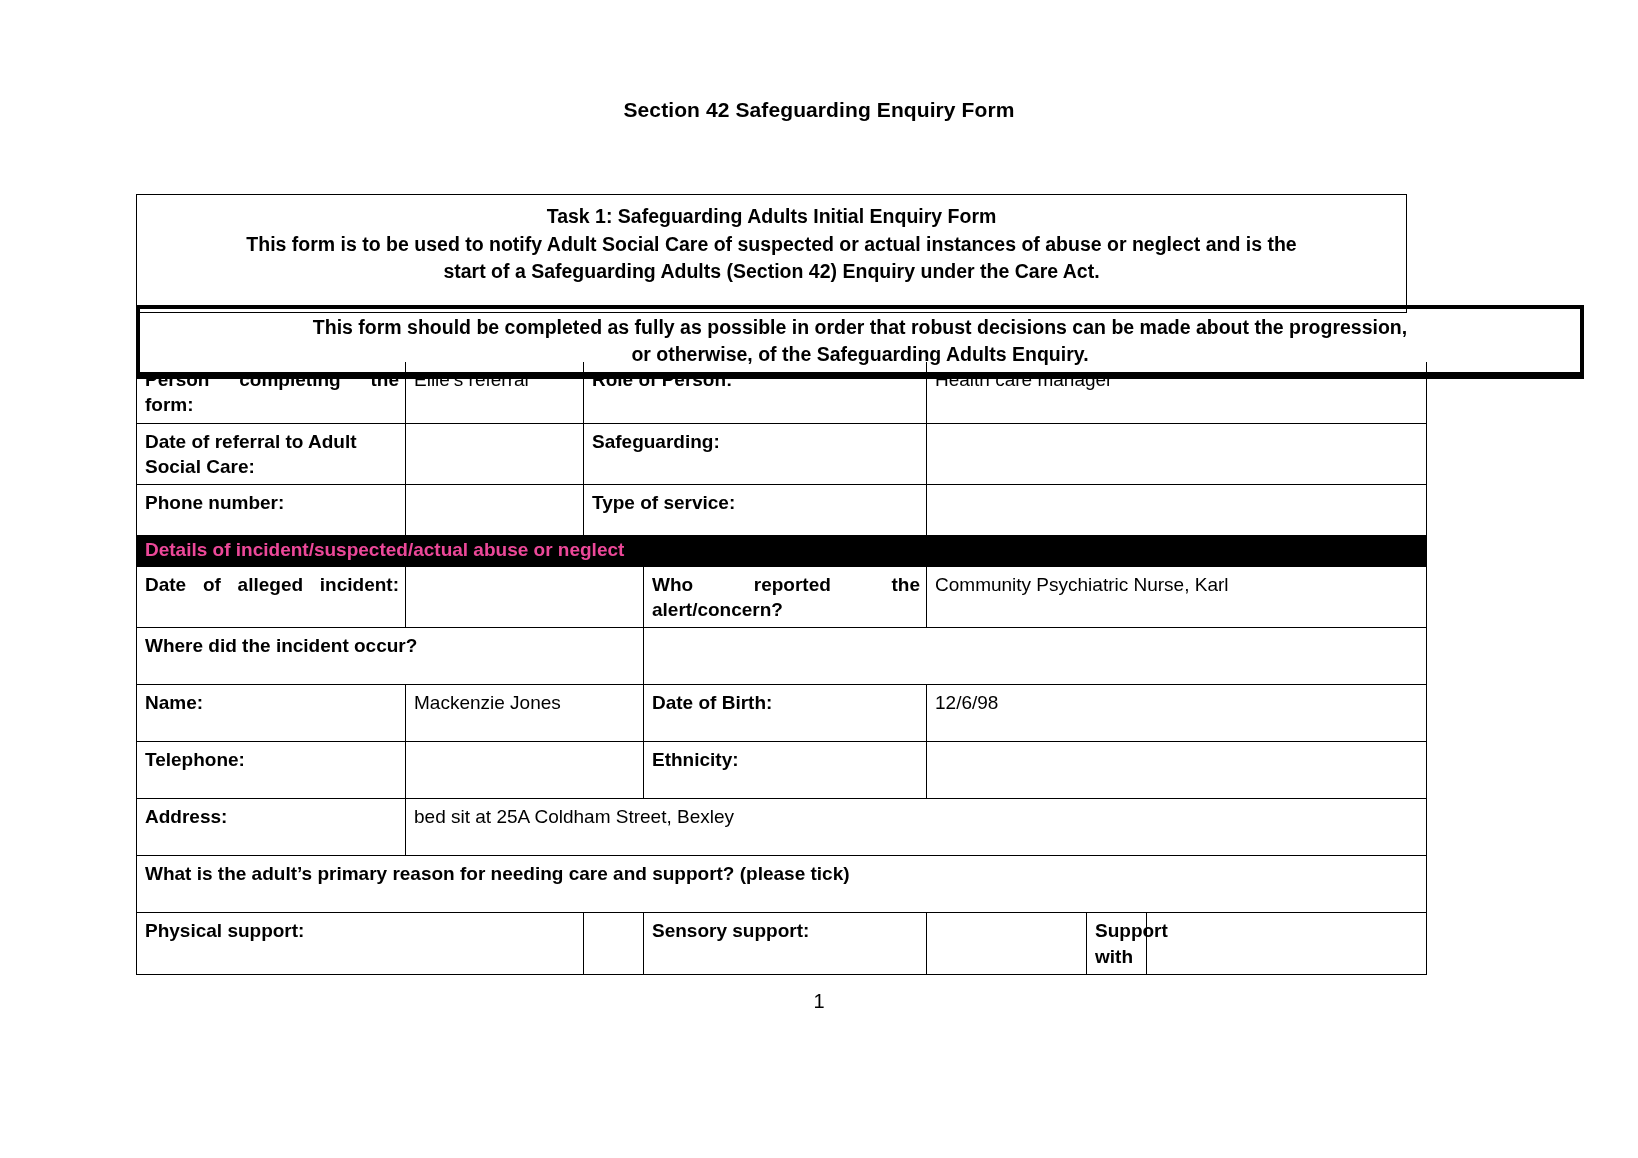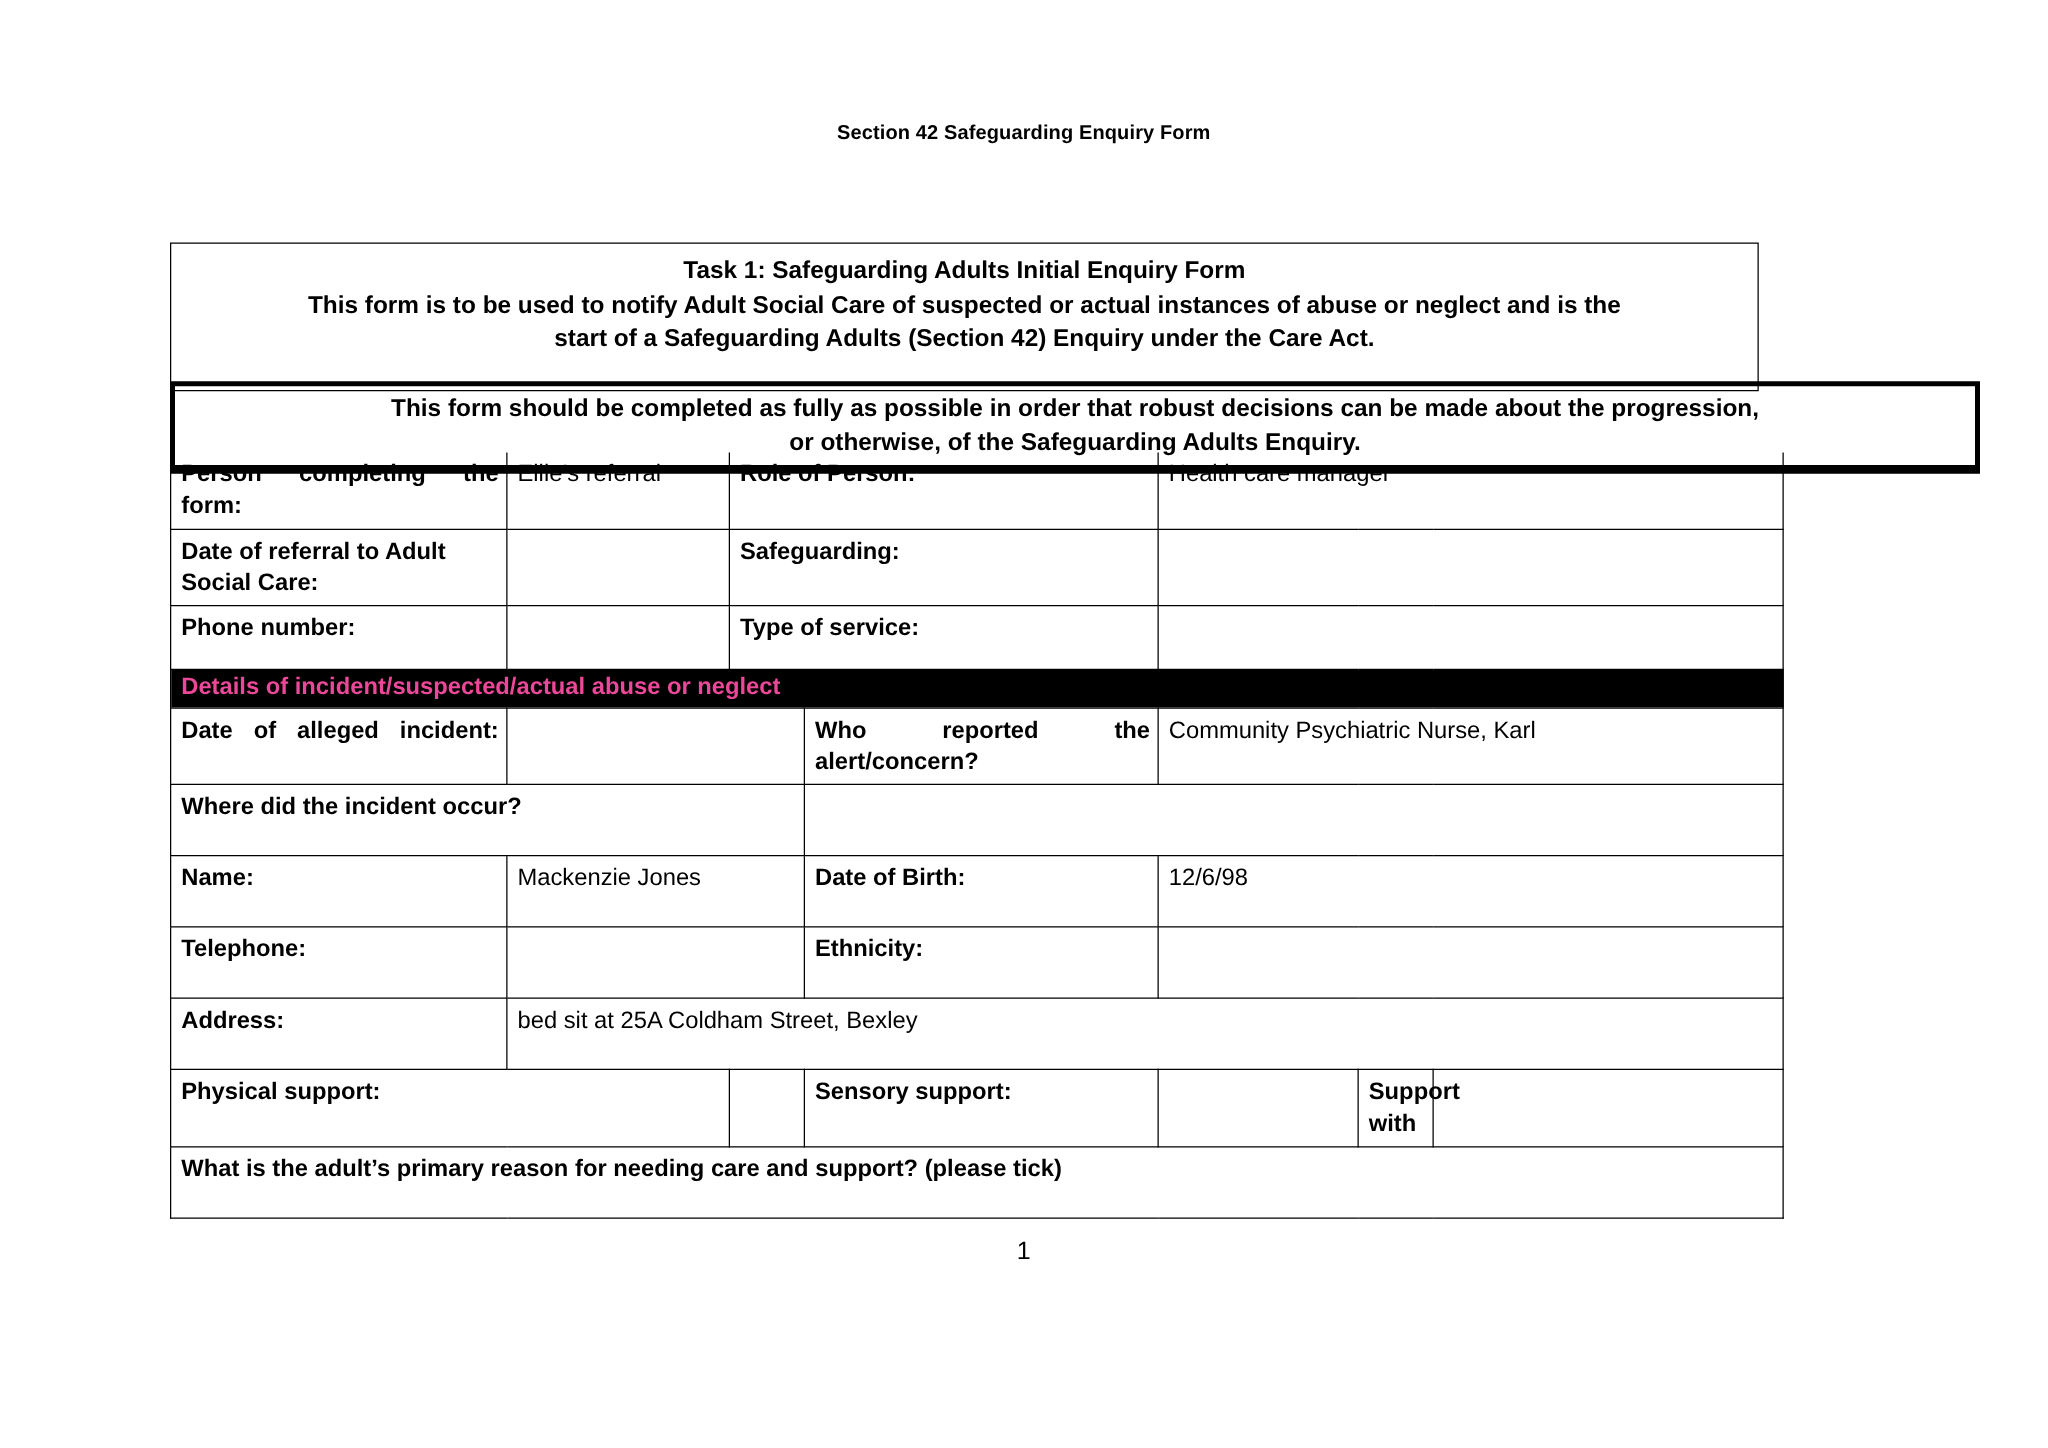--- a/index.html
+++ b/index.html
@@ -22,21 +22,21 @@
     box-sizing: border-box;
   }
 
   
   .doc-title {
     position: absolute;
     top: 98px;
     left: 0;
     width: 1638px;
     text-align: center;
-    font-size: 16px;
+    font-size: 21px;
     font-weight: bold;
     letter-spacing: 0.1px;
   }
 
   
   .intro-box {
     position: absolute;
     top: 194px;
     left: 136px;
     width: 1271px;
@@ -211,29 +211,29 @@
       <td class="lbl-plain" colspan="2">Ethnicity:</td>
       <td class="val" colspan="3"></td>
     </tr>
 
     <tr>
       <td class="lbl-plain h-tall">Address:</td>
       <td class="val" colspan="7">bed sit at 25A Coldham Street, Bexley</td>
     </tr>
 
     <tr>
+      <td class="lbl-plain h-tall" colspan="8">What is the adult’s primary reason for needing care and support? (please tick)</td>
+    </tr>
+
+    <tr>
       <td class="lbl-plain" colspan="2">Physical support:</td>
       <td class="val"></td>
       <td class="lbl-plain" colspan="2">Sensory support:</td>
       <td class="val"></td>
       <td class="lbl">Support with</td>
       <td class="val"></td>
-    </tr>
-
-    <tr>
-      <td class="lbl-plain h-tall" colspan="8">What is the adult’s primary reason for needing care and support? (please tick)</td>
     </tr>
   </tbody>
     </table>
 
   <div class="page-num">1</div>
 
 </div>
 
 </body></html>

